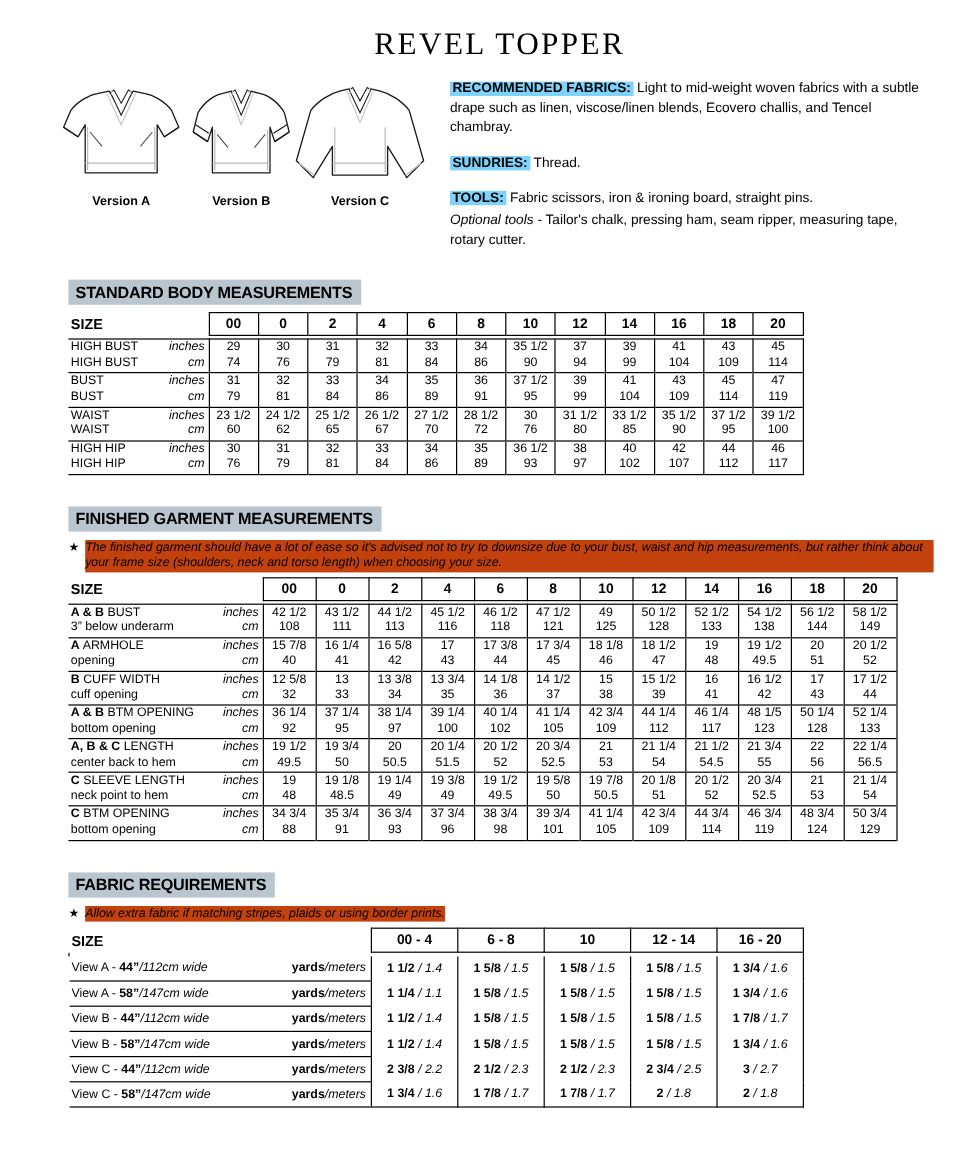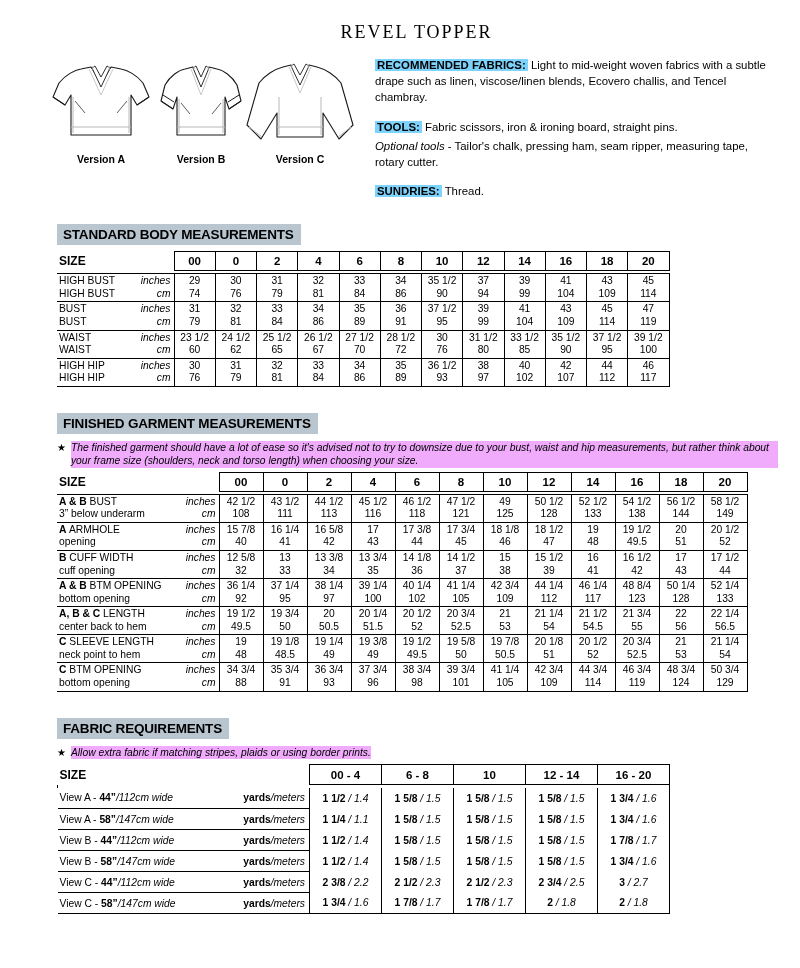--- a/index.html
+++ b/index.html
@@ -11,21 +11,21 @@
     font-family: "Liberation Sans", sans-serif;
     color: #000000;
     position: relative;
     overflow: hidden;
   }
 
   
   .title {
     text-align: center;
     font-family: "Liberation Serif", serif;
-    font-size: 18px;
+    font-size: 26px;
     letter-spacing: 2px;
     padding-top: 22px;
     font-weight: 400;
     margin-left: 33px;
   }
 
   
   .top-area {
     display: flex;
     padding: 14px 22px 0 45px;
@@ -86,21 +86,21 @@
   }
   .note {
     font-size: 10.3px;
     font-style: italic;
     line-height: 1.32;
     margin-top: 7px;
     display: flex;
     gap: 5px;
   }
   .note-star { font-style: normal; font-size: 10px; line-height: 1.32; }
-  .note-text { background: #f0abfc; }
+  .note-text { background: #c2410c; }
 
   
   table {
     border-collapse: collapse;
     font-size: 10.2px;
     table-layout: fixed;
   }
   table td, table th { padding: 0; }
 
   .size-row td {
@@ -294,28 +294,28 @@
       <div class="fig-label lbl-c">Version C</div>
     </div>
   </div>
 
   <div class="info">
     <div class="info-block">
       <p><span class="hl-head">RECOMMENDED FABRICS:</span>
       <span>Light to mid-weight woven fabrics with a subtle drape such as linen, viscose/linen blends, Ecovero challis, and Tencel chambray.</span></p>
     </div>
     <div class="info-block">
+      <p><span class="hl-head">SUNDRIES:</span>
+      <span>Thread.</span></p>
+    </div>
+    <div class="info-block">
       <p><span class="hl-head">TOOLS:</span>
       <span>Fabric scissors, iron &amp; ironing board, straight pins.</span></p>
       <p><span class="ital">Optional tools</span>
       <span>- Tailor's chalk, pressing ham, seam ripper, measuring tape, rotary cutter.</span></p>
-    </div>
-    <div class="info-block">
-      <p><span class="hl-head">SUNDRIES:</span>
-      <span>Thread.</span></p>
     </div>
   </div>
 </div>
 
 <div class="section" style="margin-top:22px;">
   <div class="sec-head">STANDARD BODY MEASUREMENTS</div>
   <table id="body-table">
     <colgroup>
       <col style="width:117px">
         <col span="12" style="width:41.25px">
@@ -837,21 +837,21 @@
           </td>
           <td>
             <span class="num">44 1/4</span>
             <span class="num">112</span>
           </td>
           <td>
             <span class="num">46 1/4</span>
             <span class="num">117</span>
           </td>
           <td>
-            <span class="num">48 8/4</span>
+            <span class="num">48 1/5</span>
             <span class="num">123</span>
           </td>
           <td>
             <span class="num">50 1/4</span>
             <span class="num">128</span>
           </td>
           <td>
             <span class="num">52 1/4</span>
             <span class="num">133</span>
           </td>

